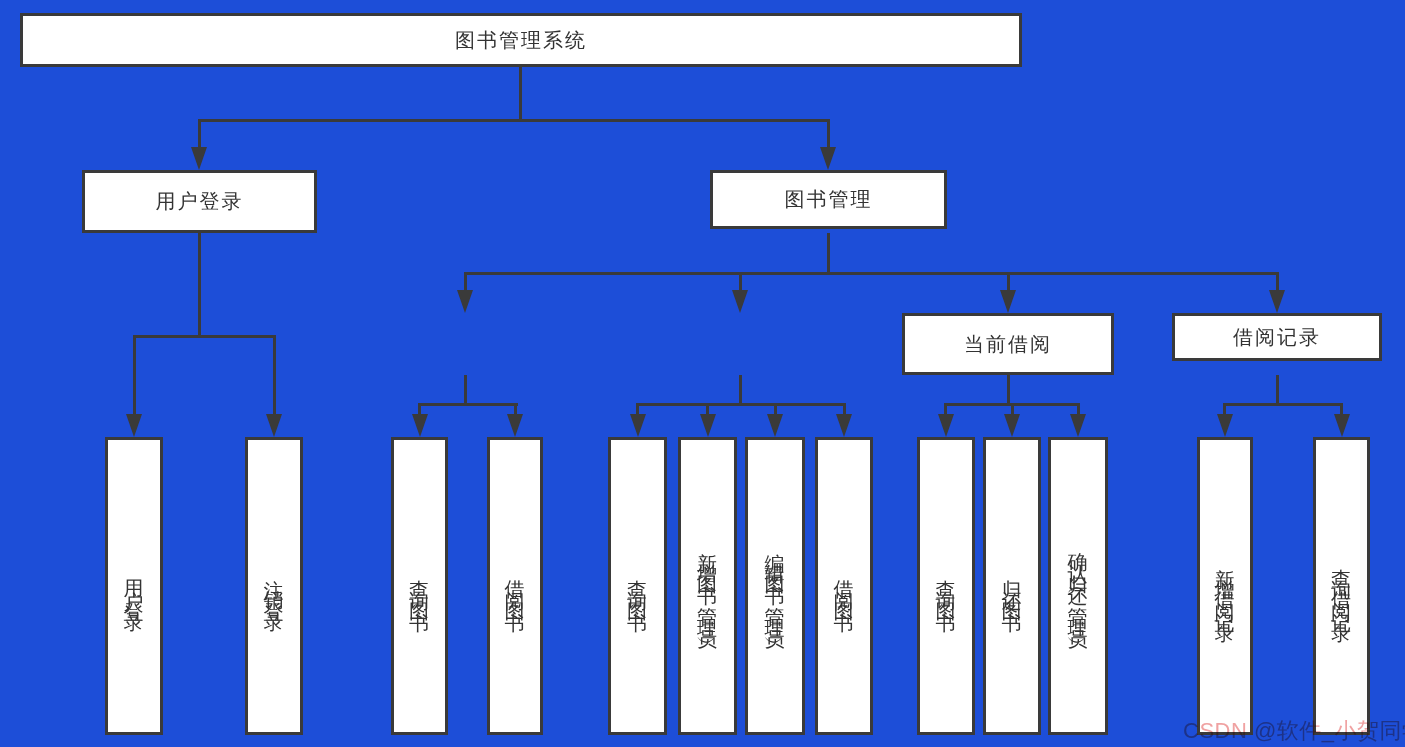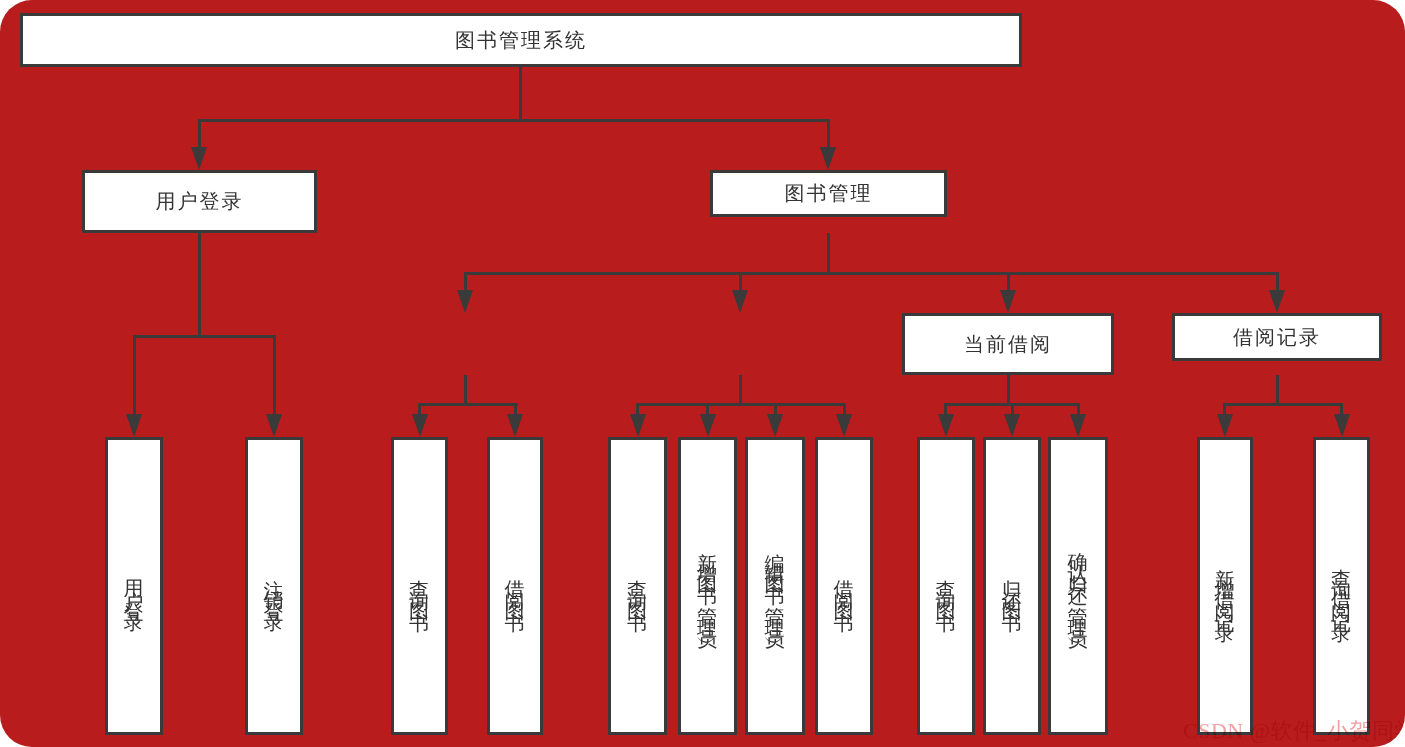--- a/index.html
+++ b/index.html
@@ -1,22 +1,21 @@
 <!DOCTYPE html>
 <html><head>
 <meta charset="utf-8">
 <style>
   html,body{margin:0;padding:0;background:#ffffff;}
   .canvas{
     position:relative;
     width:1405px;height:747px;
-    background:#b91c1c;
-    font-family:Liberation Serif, serif;
+    background:#1d4ed8;
+    font-family:Liberation Sans, sans-serif;
     overflow:hidden;
-    border-radius:32px;
     --line:#3a3a3a;
     --text:#333333;
   }
   .box{
     position:absolute;
     box-sizing:border-box;
     border:3px solid var(--line);
     background:#ffffff;
     display:flex;
     align-items:center;
@@ -60,21 +59,21 @@
 
 <div class="canvas">
 
   <div class="box" style="left:20px;top:13px;width:1002px;height:54px">
     <span>图书管理系统</span>
   </div>
 
   <div class="box" style="left:82px;top:170px;width:235px;height:63px">
     <span>用户登录</span>
   </div>
-  <div class="box" style="left:710px;top:170px;width:237px;height:47px">
+  <div class="box" style="left:710px;top:170px;width:237px;height:59px">
     <span>图书管理</span>
   </div>
 
   <div class="box" style="left:902px;top:313px;width:212px;height:62px">
     <span>当前借阅</span>
   </div>
   <div class="box" style="left:1172px;top:313px;width:210px;height:48px">
     <span>借阅记录</span>
   </div>
 

